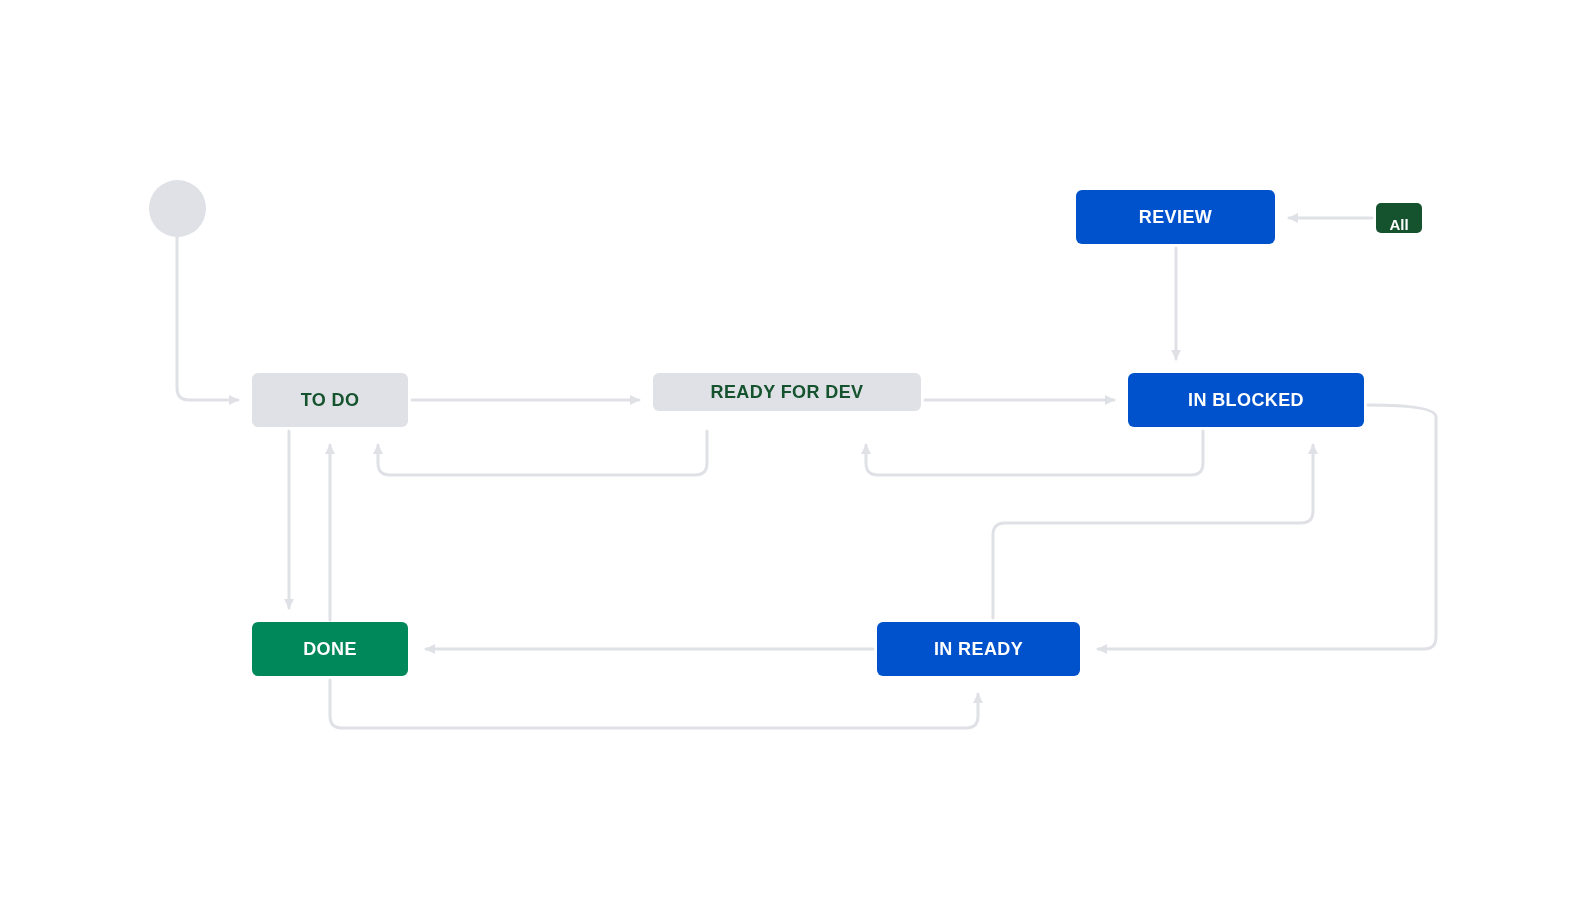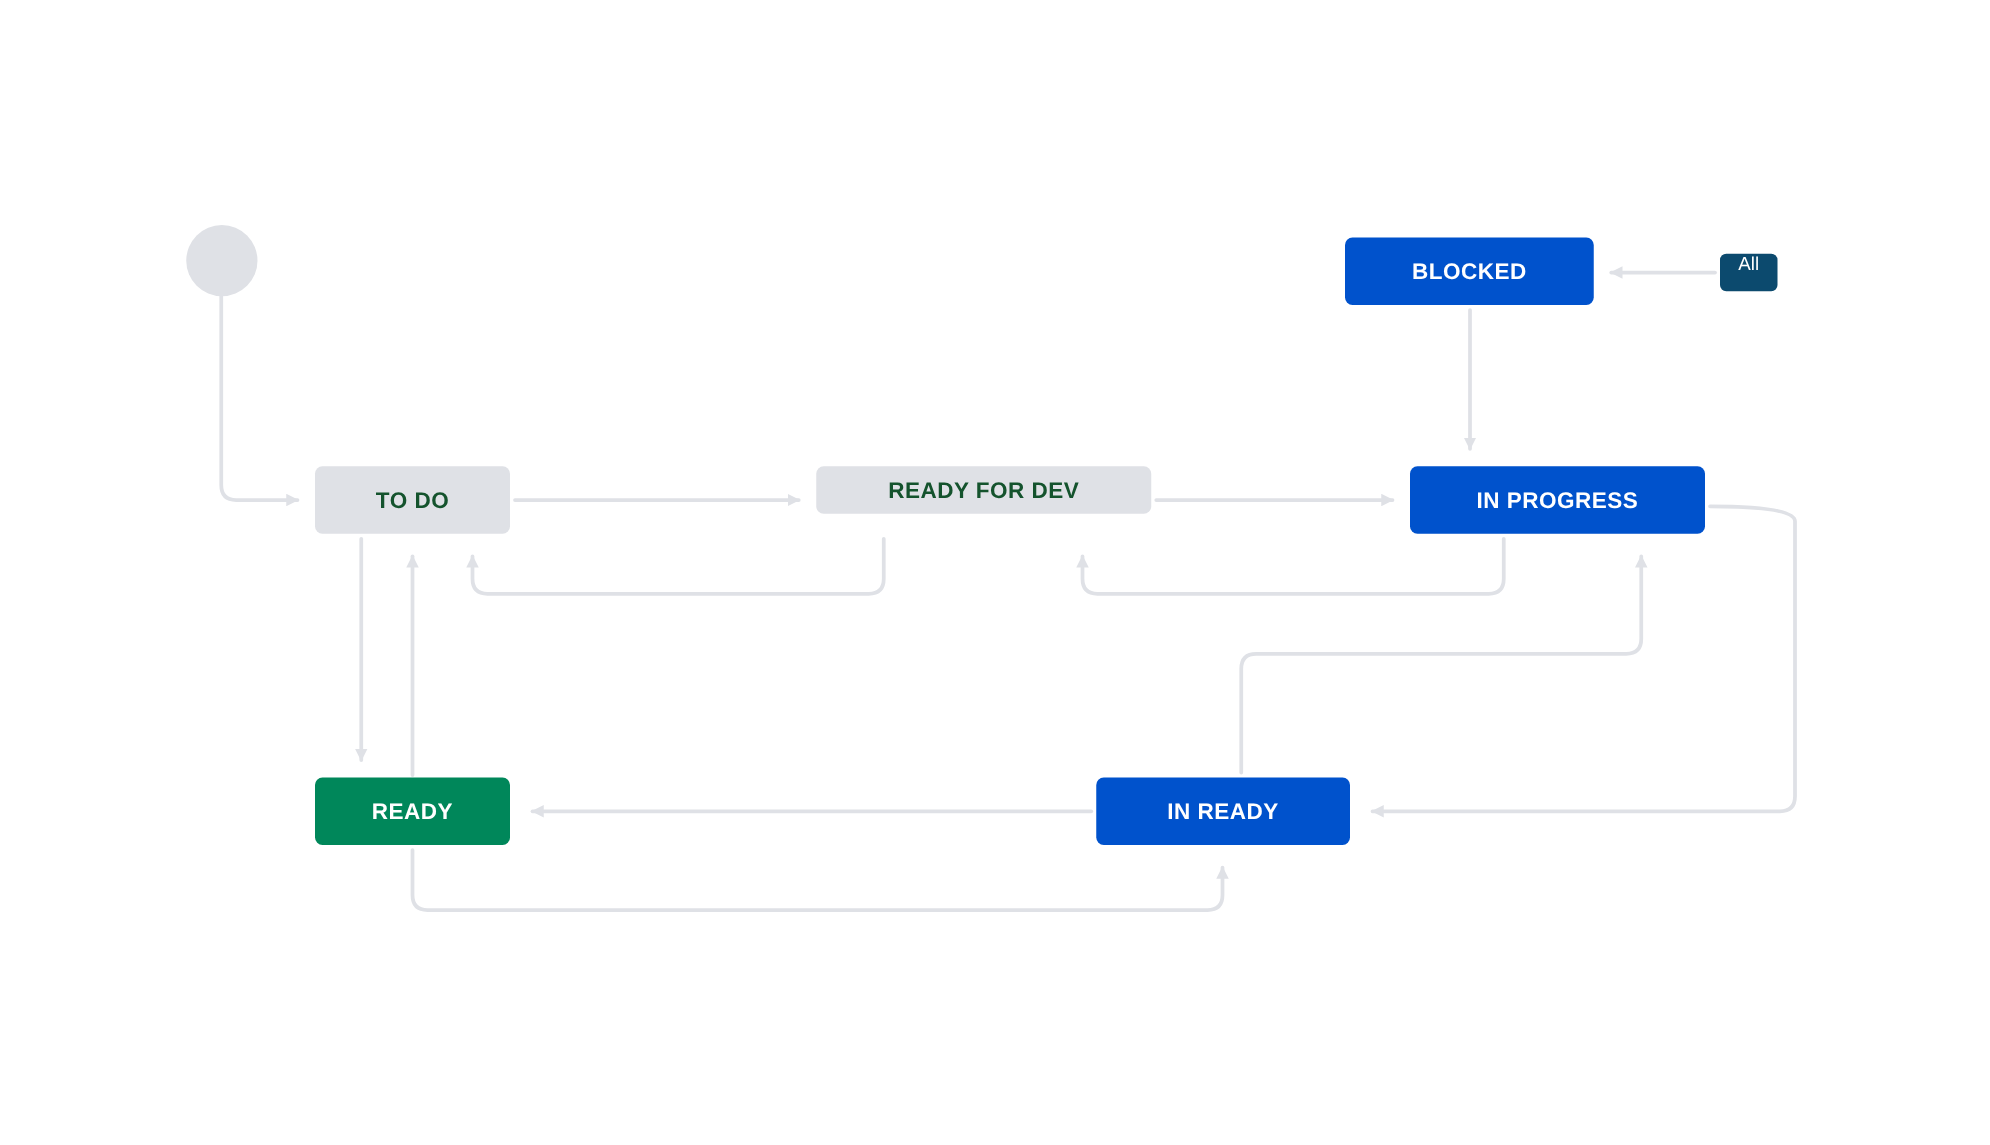--- a/index.html
+++ b/index.html
@@ -46,27 +46,27 @@
     background: #0052cc;
     color: #ffffff;
   }
   .node-green {
     background: #00875a;
     color: #ffffff;
   }
   .chip {
     position: absolute;
     display: flex;
-    align-items: flex-start;
+    align-items: flex-end;
     justify-content: center;
-    background: #0c4a6e;
+    background: #14532d;
     color: #ffffff;
     border-radius: 5px;
     font-size: 15px;
-    font-weight: normal;
+    font-weight: bold;
     box-sizing: border-box;
     user-select: none;
   }
   .start-circle {
     position: absolute;
     border-radius: 50%;
     background: #dfe1e6;
   }
 </style>
 </head>
@@ -125,29 +125,29 @@
 
   <div class="node node-grey" style="left:252px; top:373px; width:156px; height:54px;">
     <span>TO DO</span>
   </div>
 
   <div class="node node-grey" style="left:653px; top:373px; width:268px; height:38px;">
     <span>READY FOR DEV</span>
   </div>
 
   <div class="node node-blue" style="left:1128px; top:373px; width:236px; height:54px;">
-    <span>IN PROGRESS</span>
+    <span>IN BLOCKED</span>
   </div>
 
   <div class="node node-blue" style="left:1076px; top:190px; width:199px; height:54px;">
-    <span>BLOCKED</span>
+    <span>REVIEW</span>
   </div>
 
   <div class="node node-green" style="left:252px; top:622px; width:156px; height:54px;">
-    <span>READY</span>
+    <span>DONE</span>
   </div>
 
   <div class="node node-blue" style="left:877px; top:622px; width:203px; height:54px;">
     <span>IN READY</span>
   </div>
 
   <div class="chip" style="left:1376px; top:203px; width:46px; height:30px;">
     <span>All</span>
   </div>
 

